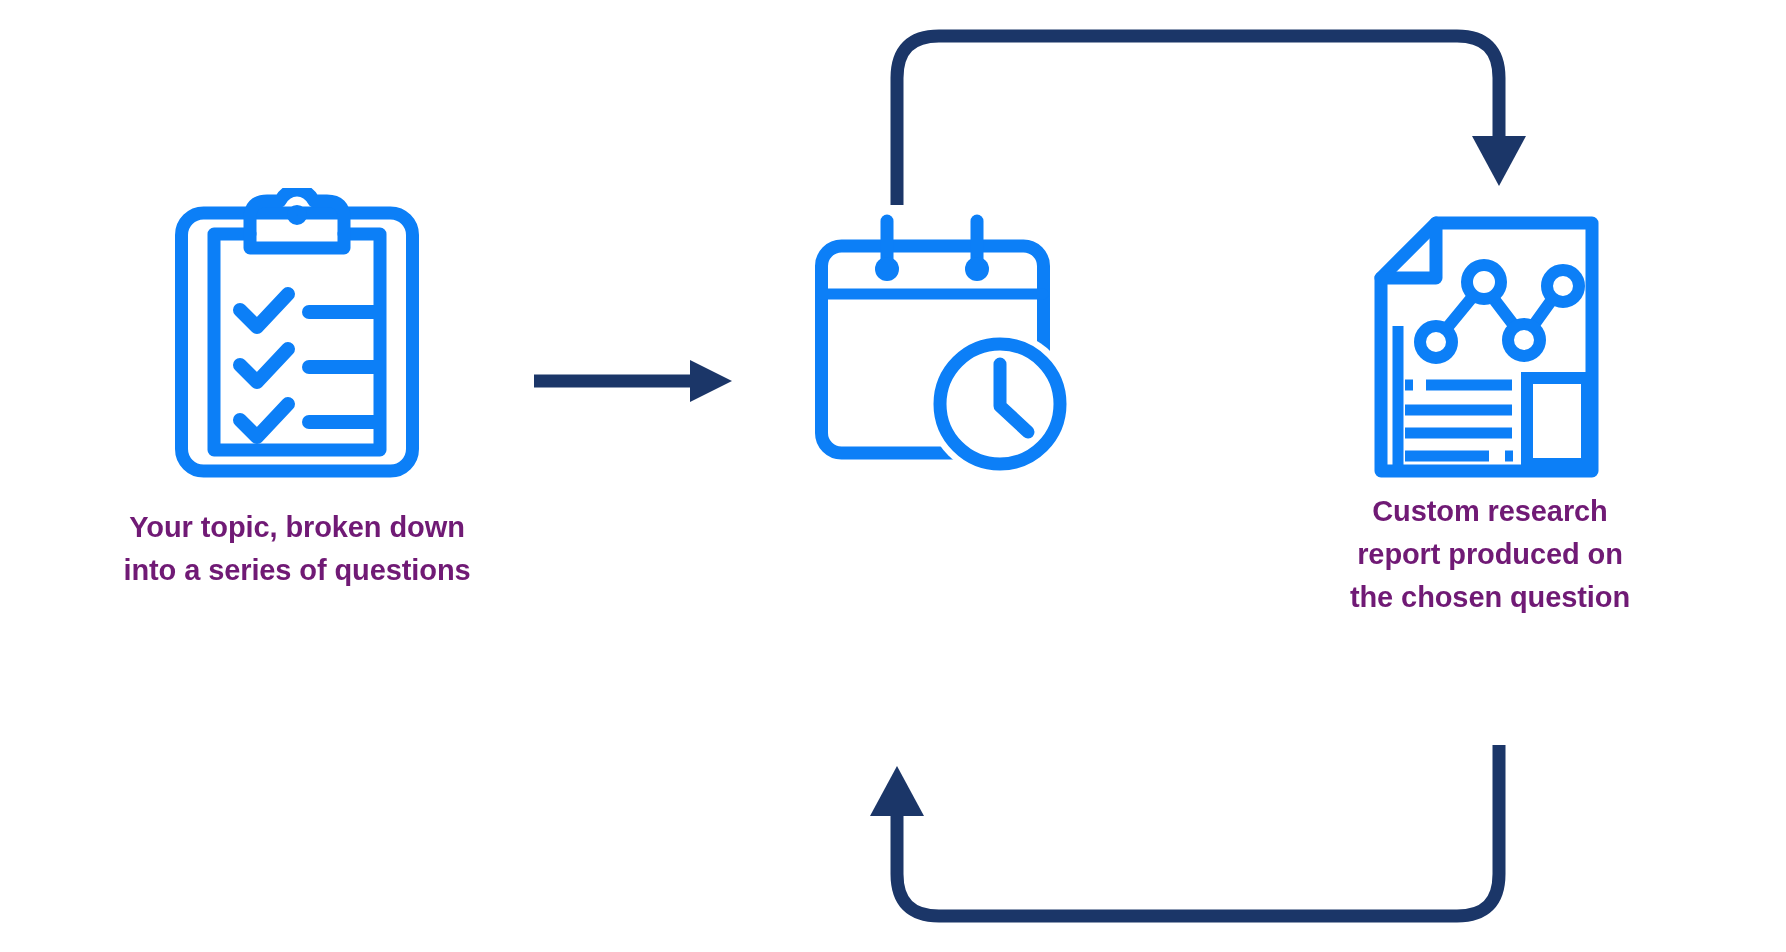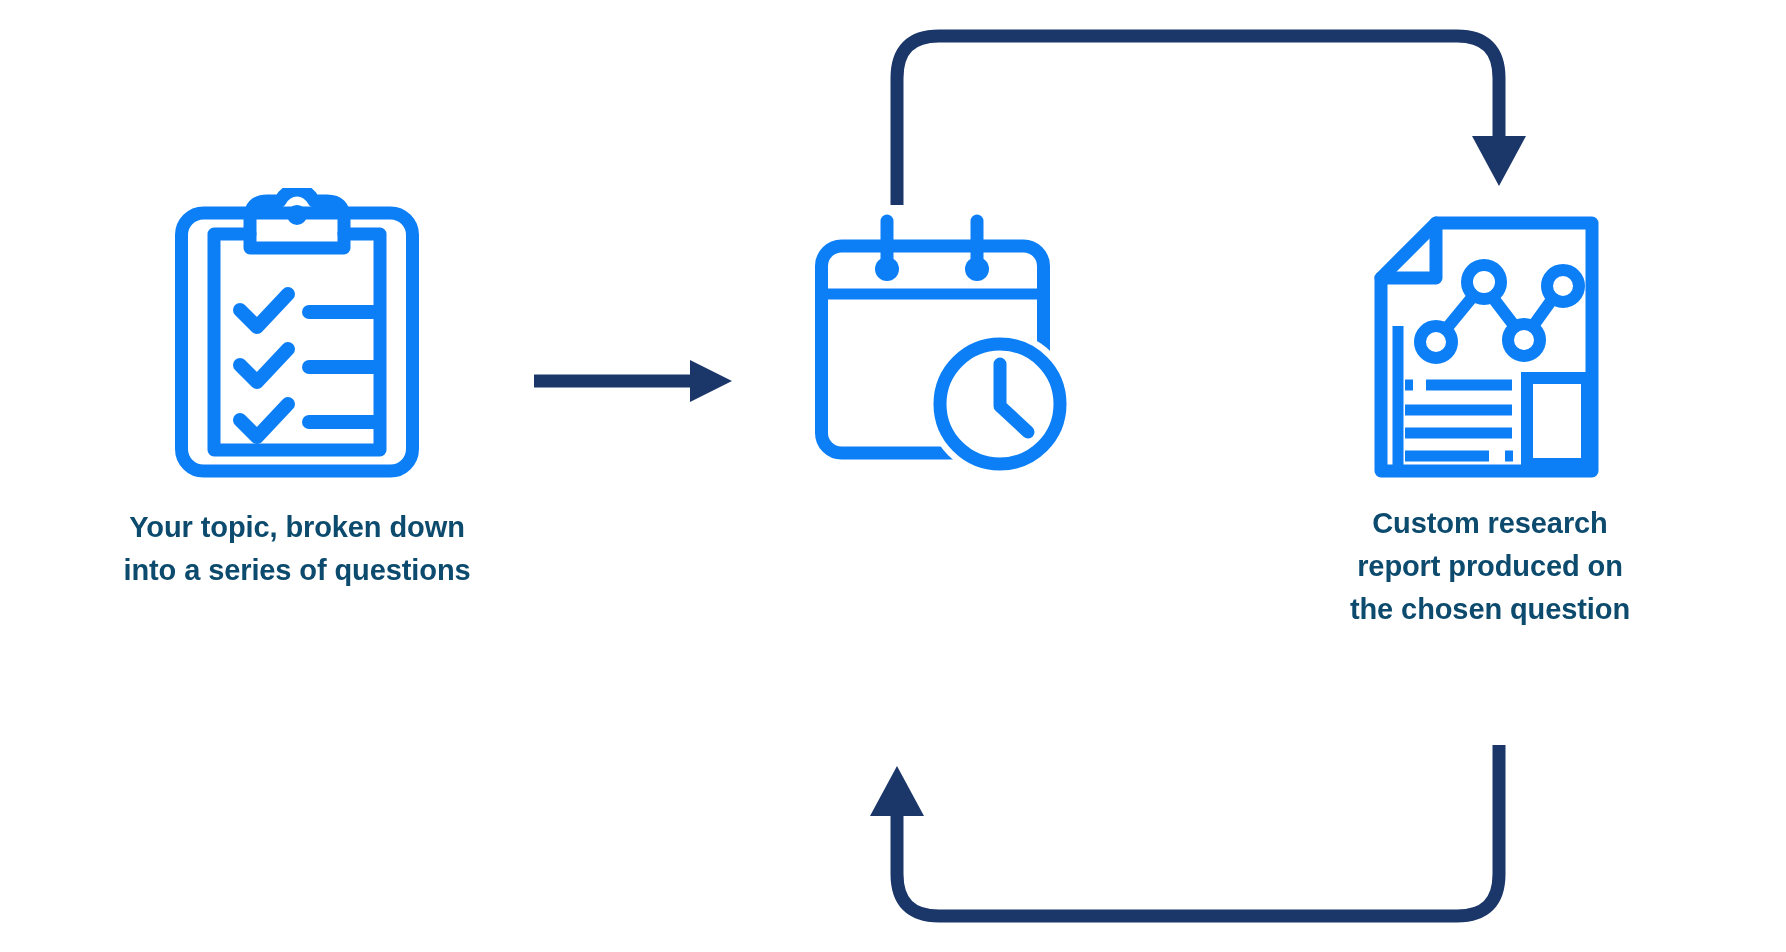--- a/index.html
+++ b/index.html
@@ -30,38 +30,38 @@
     position: absolute;
     text-align: center;
   }
   .node .icon-wrap {
     display: flex;
     align-items: flex-end;
     justify-content: center;
   }
   .caption {
     font-weight: bold;
-    color: #0c4a6e;
+    color: #701a75;
     font-size: 29px;
     line-height: 1.48;
     letter-spacing: -0.1px;
     white-space: pre-line;
   }
   
   #node-topic      { left: 62px;   top: 178px; width: 470px; }
   #node-meeting    { left: 660px;  top: 178px; width: 570px; }
   #node-report     { left: 1280px; top: 178px; width: 420px; }
 
   #node-topic   .icon-wrap { height: 300px; }
   #node-meeting .icon-wrap { height: 300px; }
   #node-report  .icon-wrap { height: 300px; }
 
   #node-topic   .caption { margin-top: 28px; }
   #node-meeting .caption { margin-top: 24px; }
-  #node-report  .caption { margin-top: 24px; }
+  #node-report  .caption { margin-top: 12px; }
 </style>
 </head>
 <body>
 
 <div id="stage">
 
   <svg class="layer" viewBox="0 0 1786 952" width="1786" height="952" xmlns="http://www.w3.org/2000/svg" aria-hidden="true">
 
     <g>
       <line x1="534" y1="381" x2="690" y2="381" stroke="#1B3668" stroke-width="13" stroke-linecap="butt"></line>

